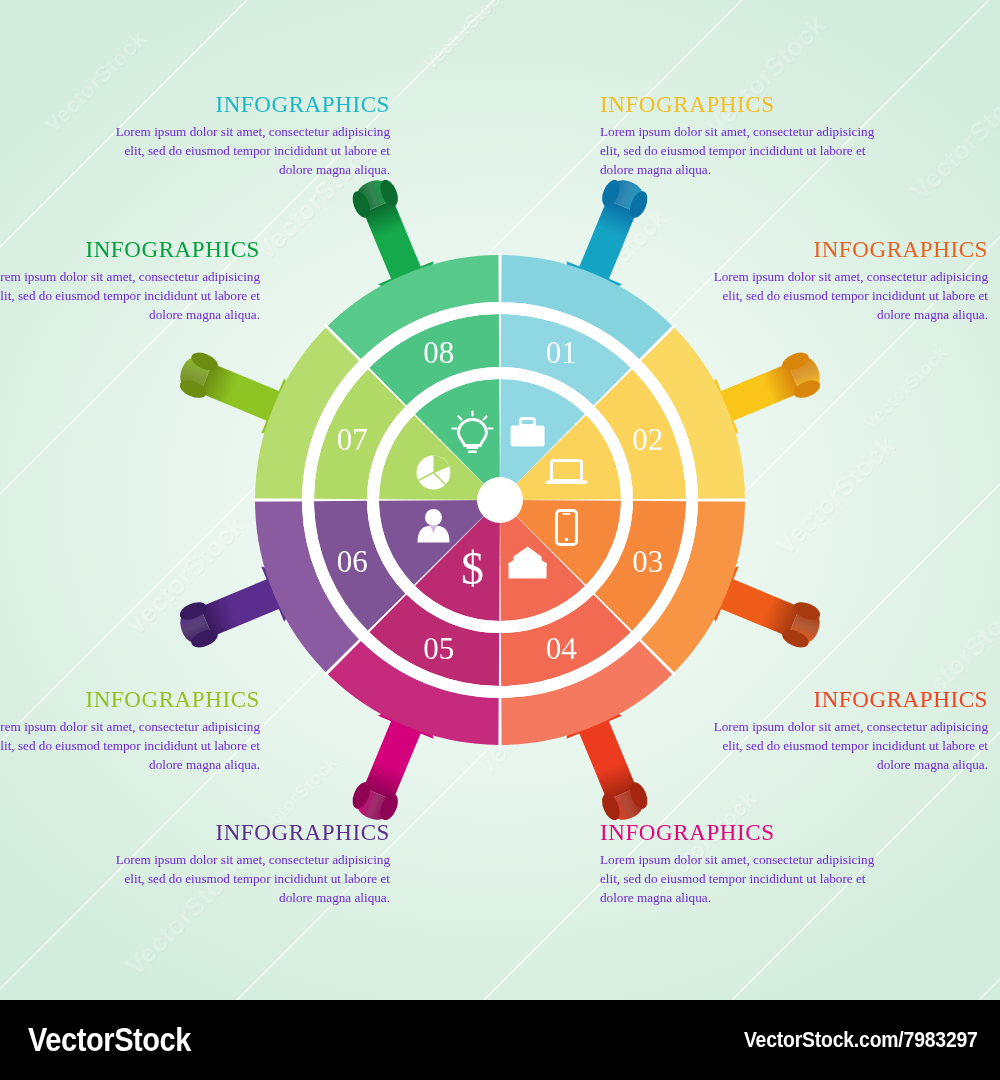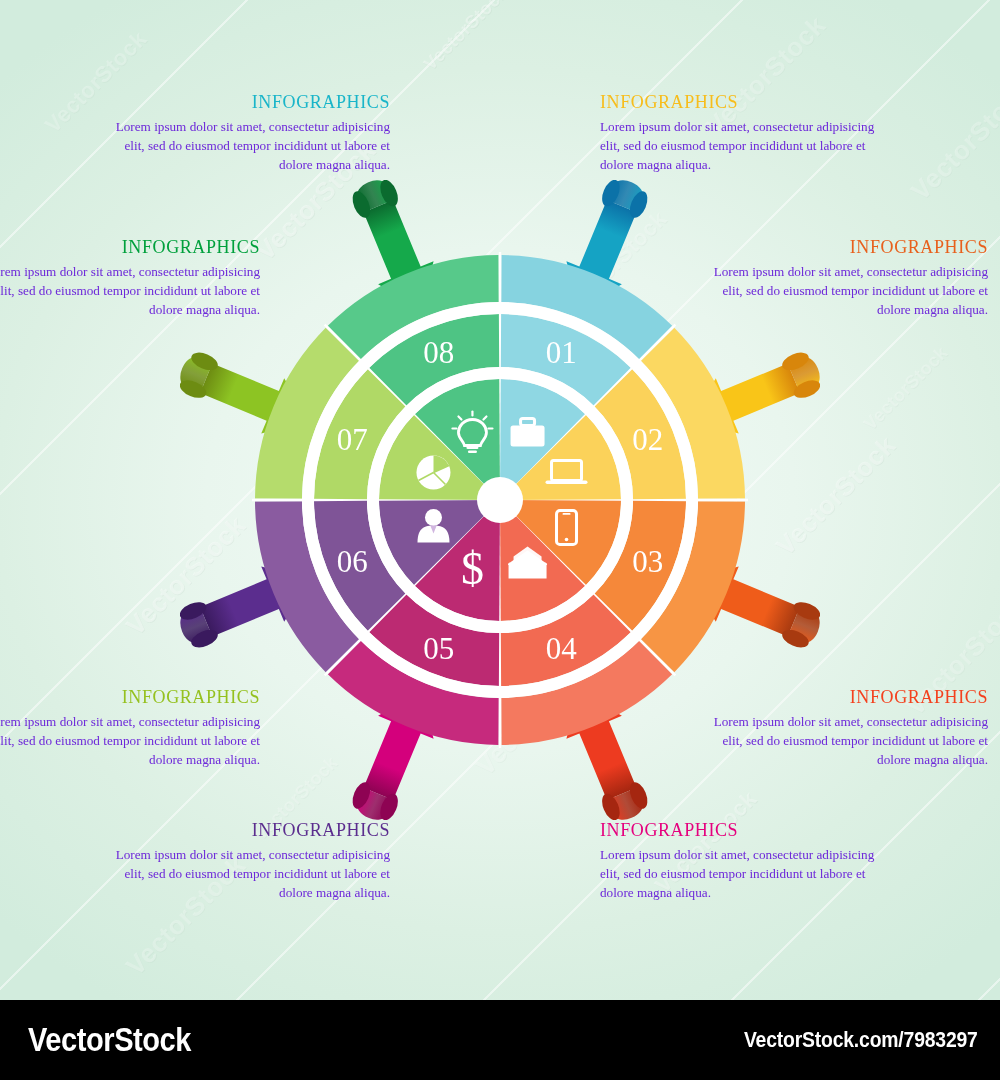--- a/index.html
+++ b/index.html
@@ -45,21 +45,21 @@
     transform-origin:left top;
     white-space:nowrap;
     pointer-events:none;
     letter-spacing:.5px;
   }
   
   .tblock{position:absolute;width:280px;}
   .tblock h3{
     margin:0 0 4px 0;
     font-family:"Liberation Serif", serif;
-    font-size:18px;
+    font-size:23px;
     font-weight:normal;
     letter-spacing:.6px;
   }
   .tblock p{
     margin:0;
     font-family:"Liberation Serif", serif;
     font-size:13.2px;
     line-height:19px;
     color:#6d28d9;
   }

